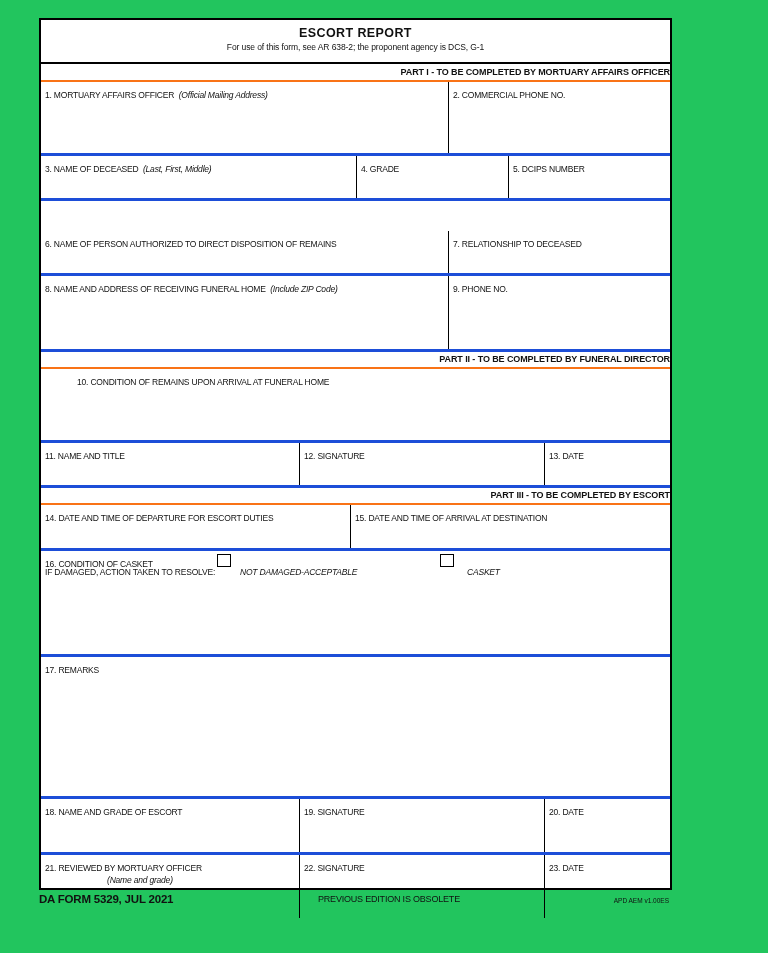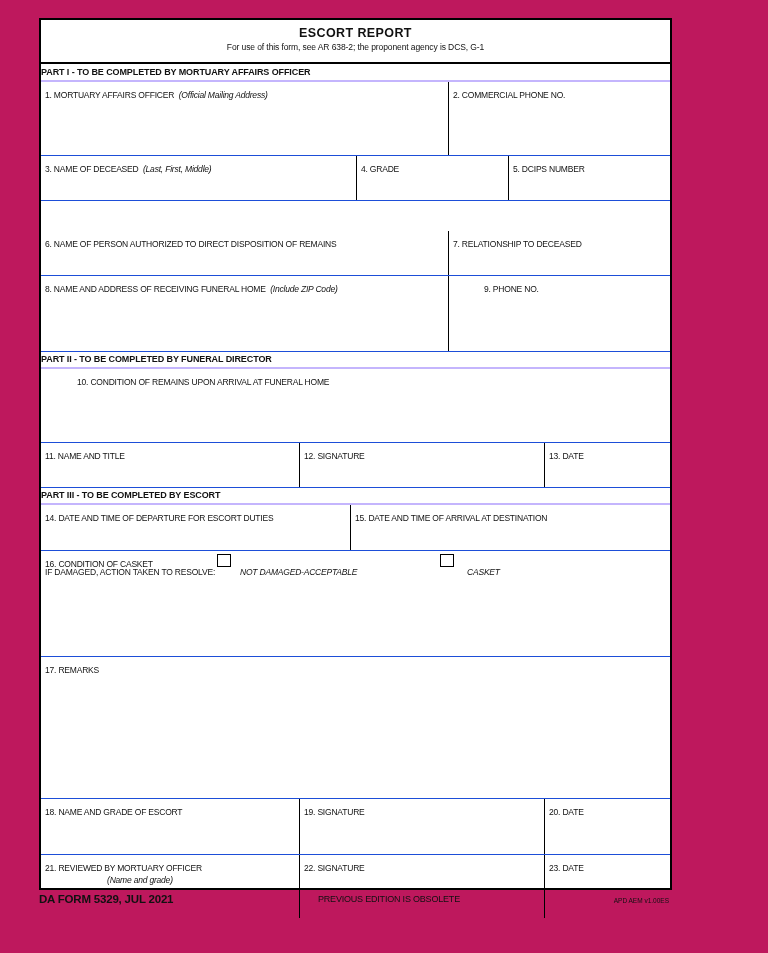--- a/index.html
+++ b/index.html
@@ -1,54 +1,54 @@
 <!DOCTYPE html>
 <html><head>
 <meta charset="utf-8">
 <style>
   * { margin:0; padding:0; box-sizing:border-box; }
   html,body { background:#ffffff; }
   .page {
     position:relative;
     width:768px; height:953px;
-    background:#be185d;
+    background:#22c55e;
     font-family:"Liberation Sans","DejaVu Sans",sans-serif;
     color:#111;
   }
   .form {
     position:absolute; left:39px; top:18px;
     width:633px; height:872px;
     border:2px solid #000;
     background:#fff;
   }
-  .row { display:flex; border-bottom:1px solid #1d4ed8; }
+  .row { display:flex; border-bottom:3px solid #1d4ed8; }
   .row:last-child { border-bottom:none;justify-content:center; }
   .cell { position:relative; border-right:1px solid #000; padding:2px 4px; overflow:hidden; }
   .cell:last-child { border-right:none; }
   .label {
     font-size:8.5px; letter-spacing:-0.2px; line-height:11px;
     color:#111; display:inline;
   }
   .hint { font-style:italic; font-size:8.5px; letter-spacing:-0.2px; }
   .title-box {
     height:44px; border-bottom:2px solid #000;
     text-align:center; padding-top:6px;
   }
   .form-title { font-size:12.5px; font-weight:bold; letter-spacing:0.4px; }
   .form-subtitle { font-size:8.5px; margin-top:2px; letter-spacing:-0.1px; }
   .part-bar {
-    border-bottom:2px solid #c4b5fd; text-align:left;
+    border-bottom:2px solid #f97316; text-align:right;
     font-weight:bold; font-size:9px; letter-spacing:-0.1px;
   }
   .part-bar.p1 { height:18px; line-height:16px; }
   .part-bar.p2, .part-bar.p3 { height:17px; line-height:15px; }
   .h-rowA { height:74px; }
   .h-rowB { height:45px; }
   .h-rowC { height:45px;margin-top:30px; }
-  .h-rowD { height:76px;gap:31px; }
+  .h-rowD { height:76px; }
   .h-box10 { height:74px;padding-left:32px; }
   .h-rowE { height:45px; }
   .h-rowF { height:46px; }
   .h-box16 { height:106px; }
   .h-box17 { height:142px; }
   .h-rowG { height:56px; }
   .h-rowH { height:63px; }
   .w408 { width:408px; } .w316 { width:316px; } .w152 { width:152px; }
   .w259 { width:259px; } .w245 { width:245px; } .w310 { width:310px; }
   .grow { flex:1; }

